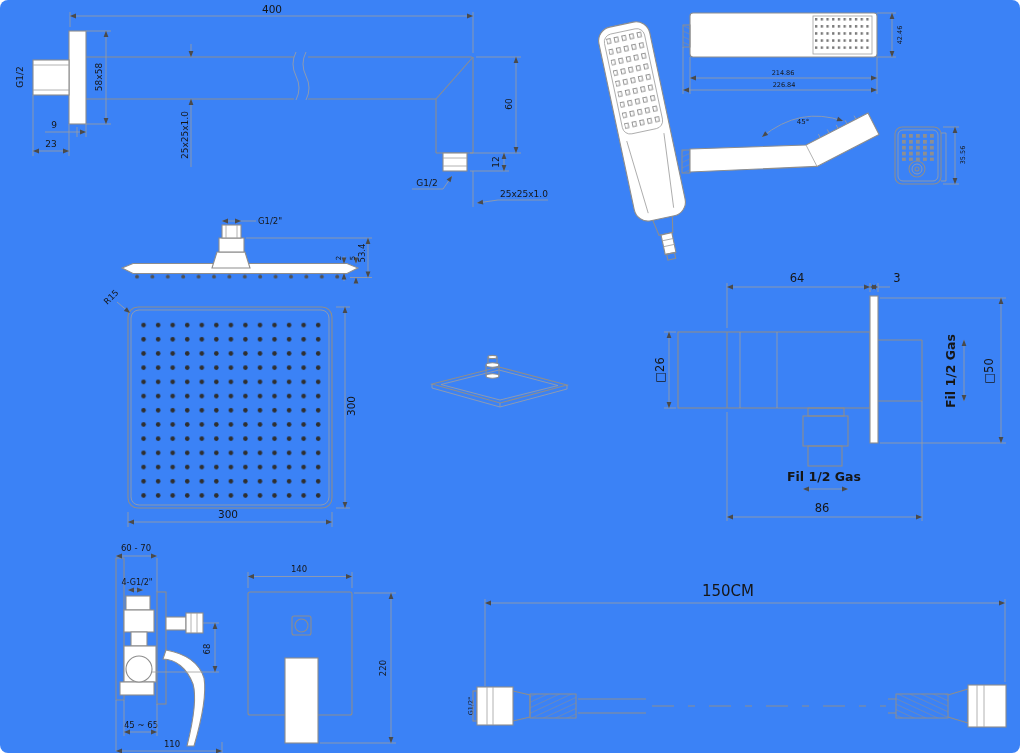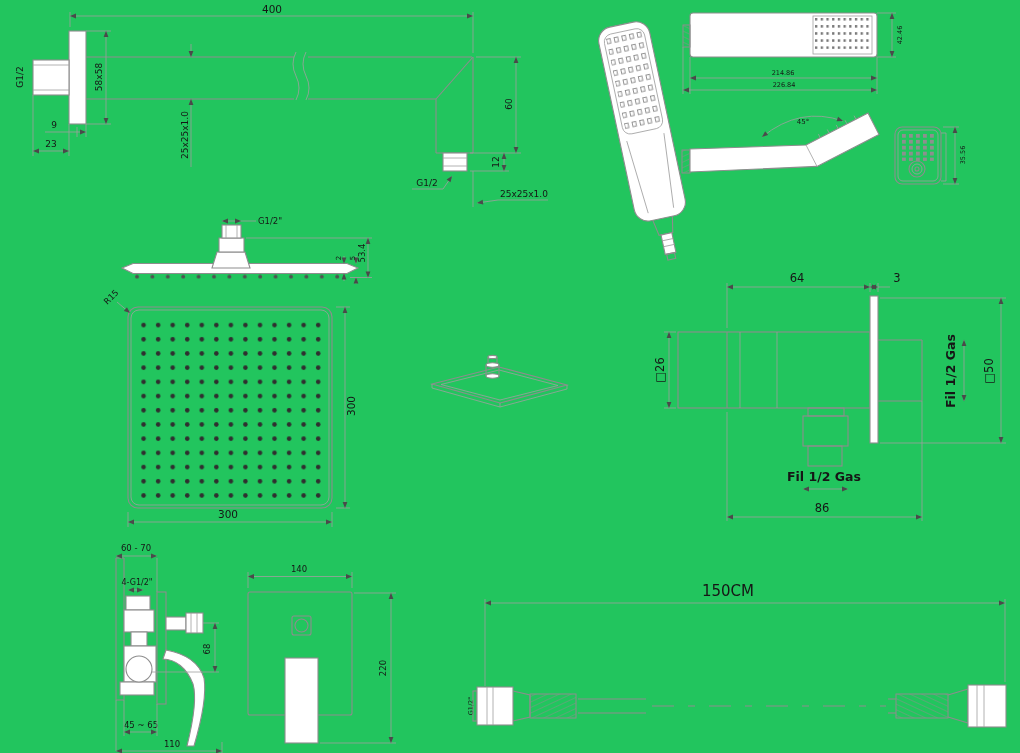--- a/index.html
+++ b/index.html
@@ -1,16 +1,16 @@
 <!DOCTYPE html>
 <html><head>
 <meta charset="utf-8">
 <style>
   html,body{margin:0;padding:0;background:#ffffff;}
-  .sheet{position:relative;width:1020px;height:753px;background:#22c55e;overflow:hidden;}
+  .sheet{position:relative;width:1020px;height:753px;background:#3b82f6;overflow:hidden;border-radius:8px;}
   svg{display:block;}
   .s1{stroke:#8d8d8d;stroke-width:1.1;fill:none;}
   .s2{stroke:#8d8d8d;stroke-width:1.1;fill:#ffffff;}
   .d{stroke:#a0a0a0;stroke-width:0.8;fill:none;}
   text{font-family:"DejaVu Sans","Liberation Sans",sans-serif;fill:#161616;}
   .tm{text-anchor:middle;}
   .ts{text-anchor:start;}
   .t65{font-size:6.5px;}
   .t7{font-size:7px;}
   .t8{font-size:8px;}

